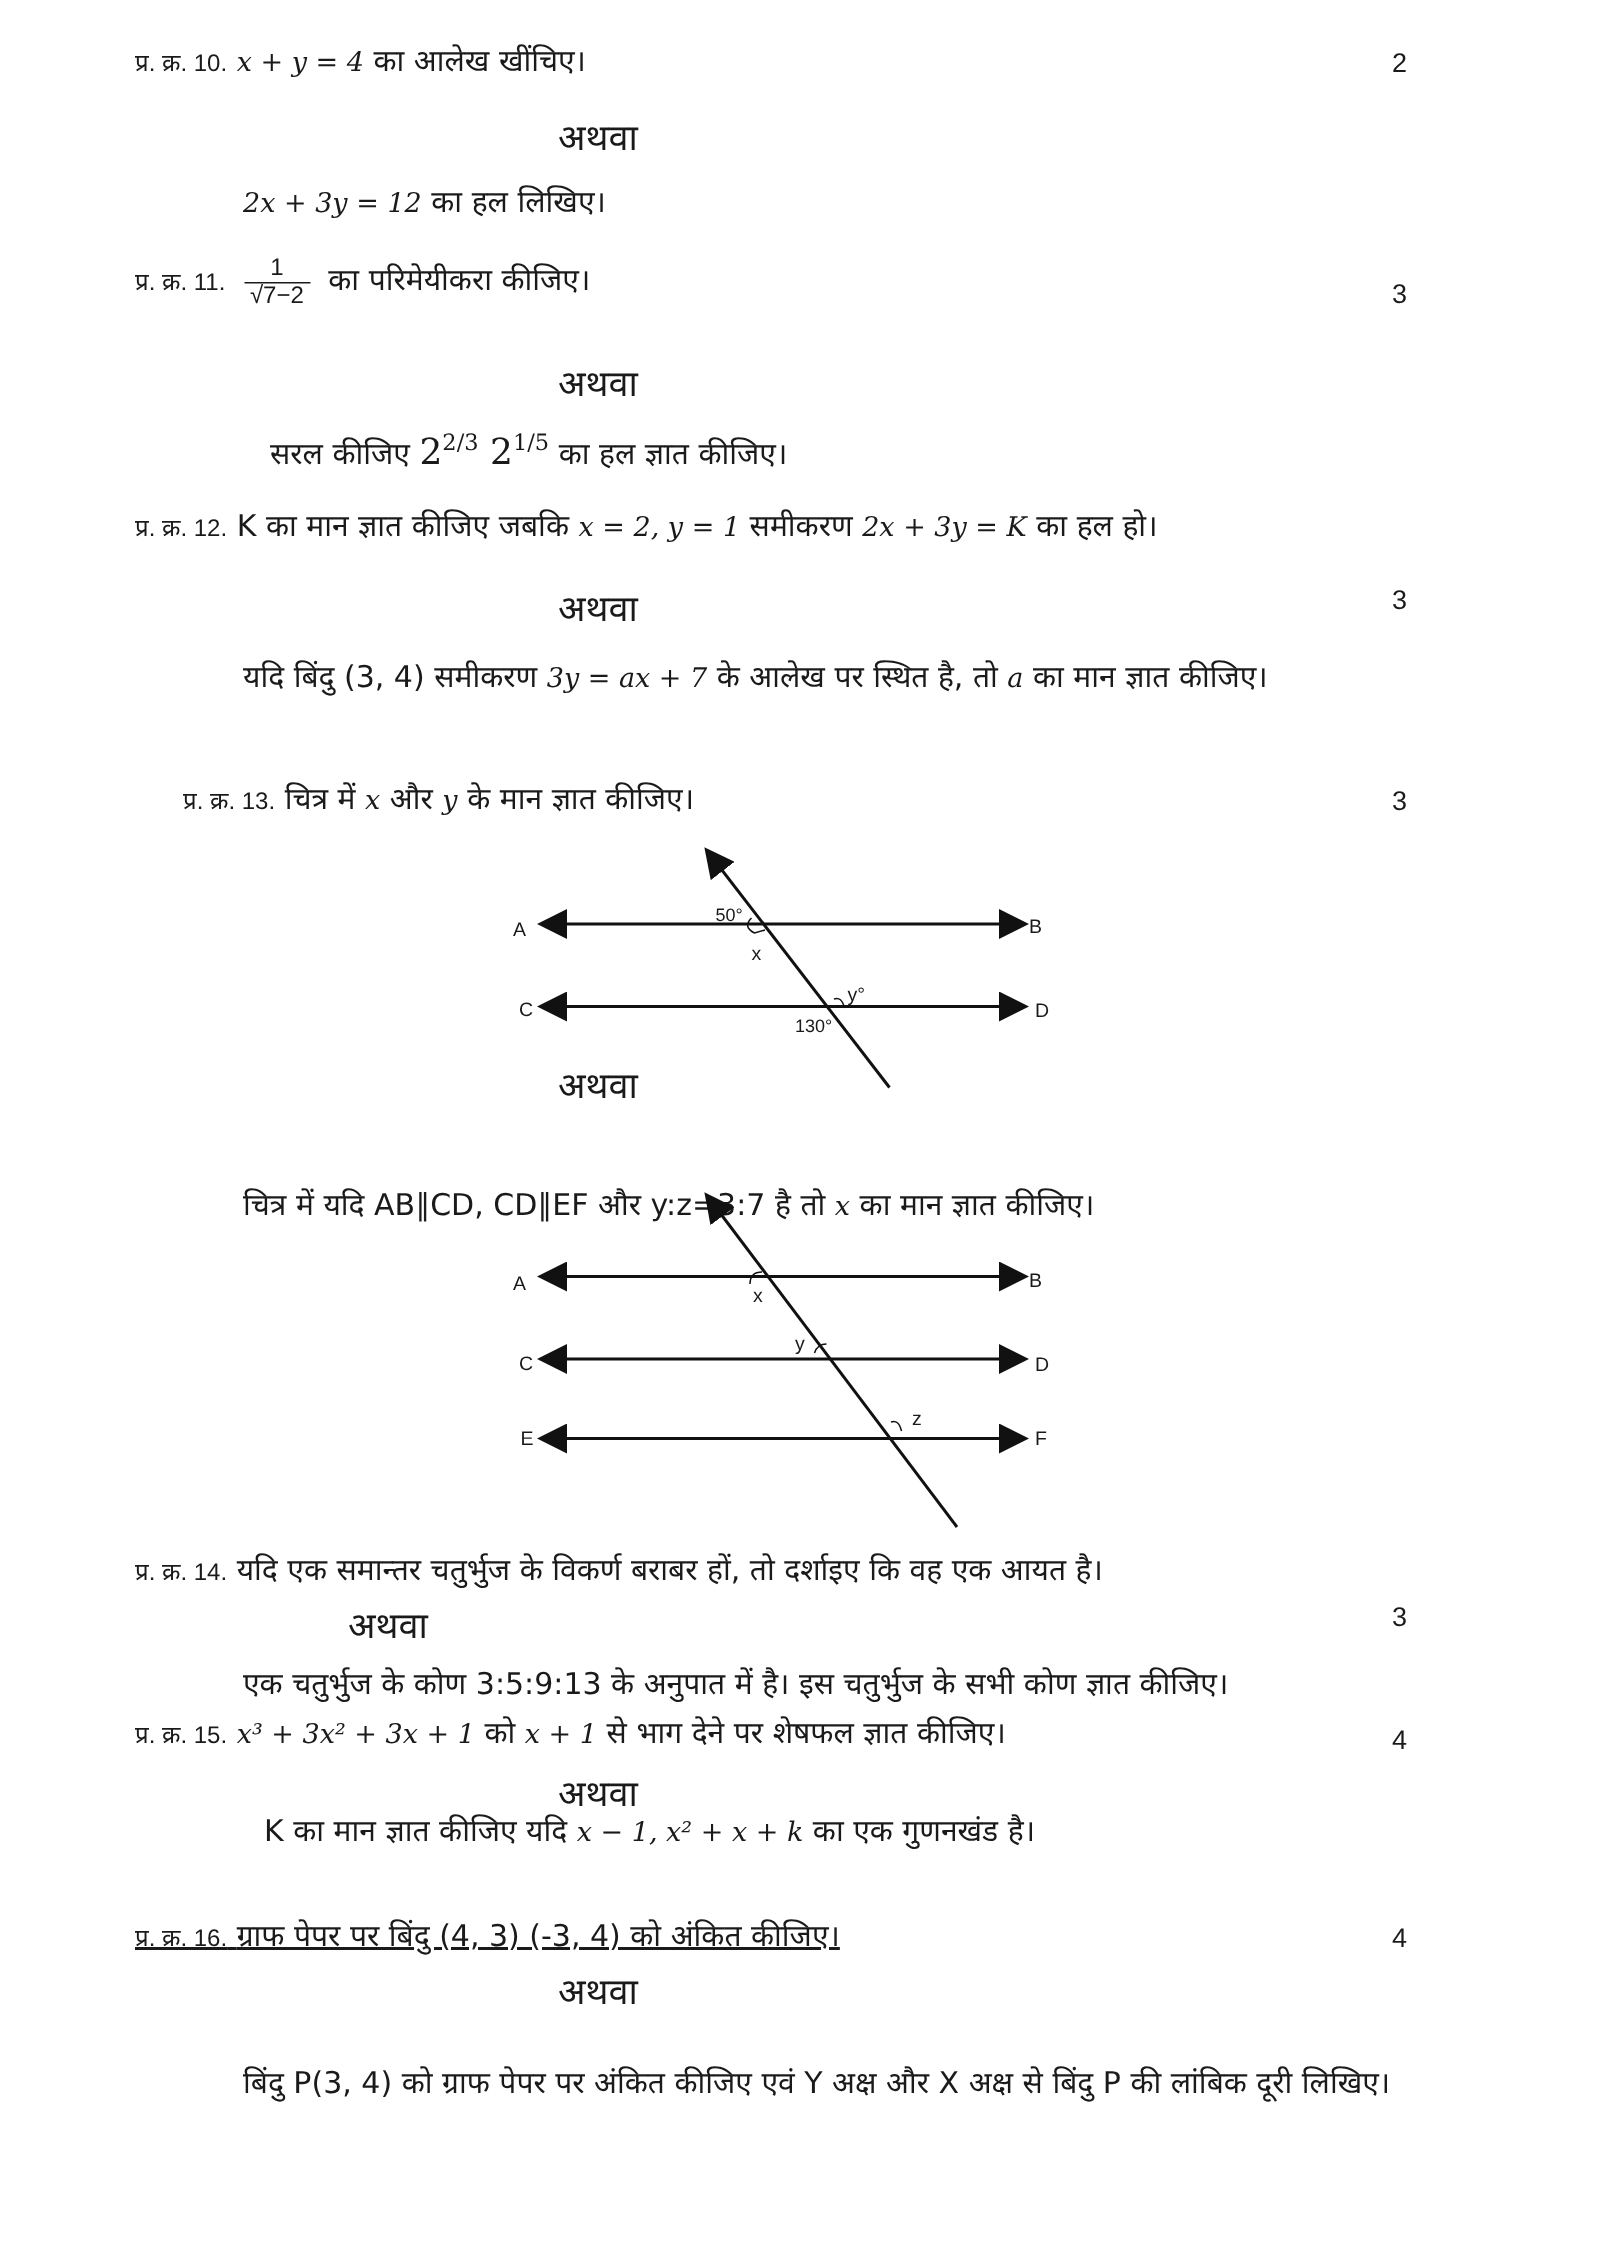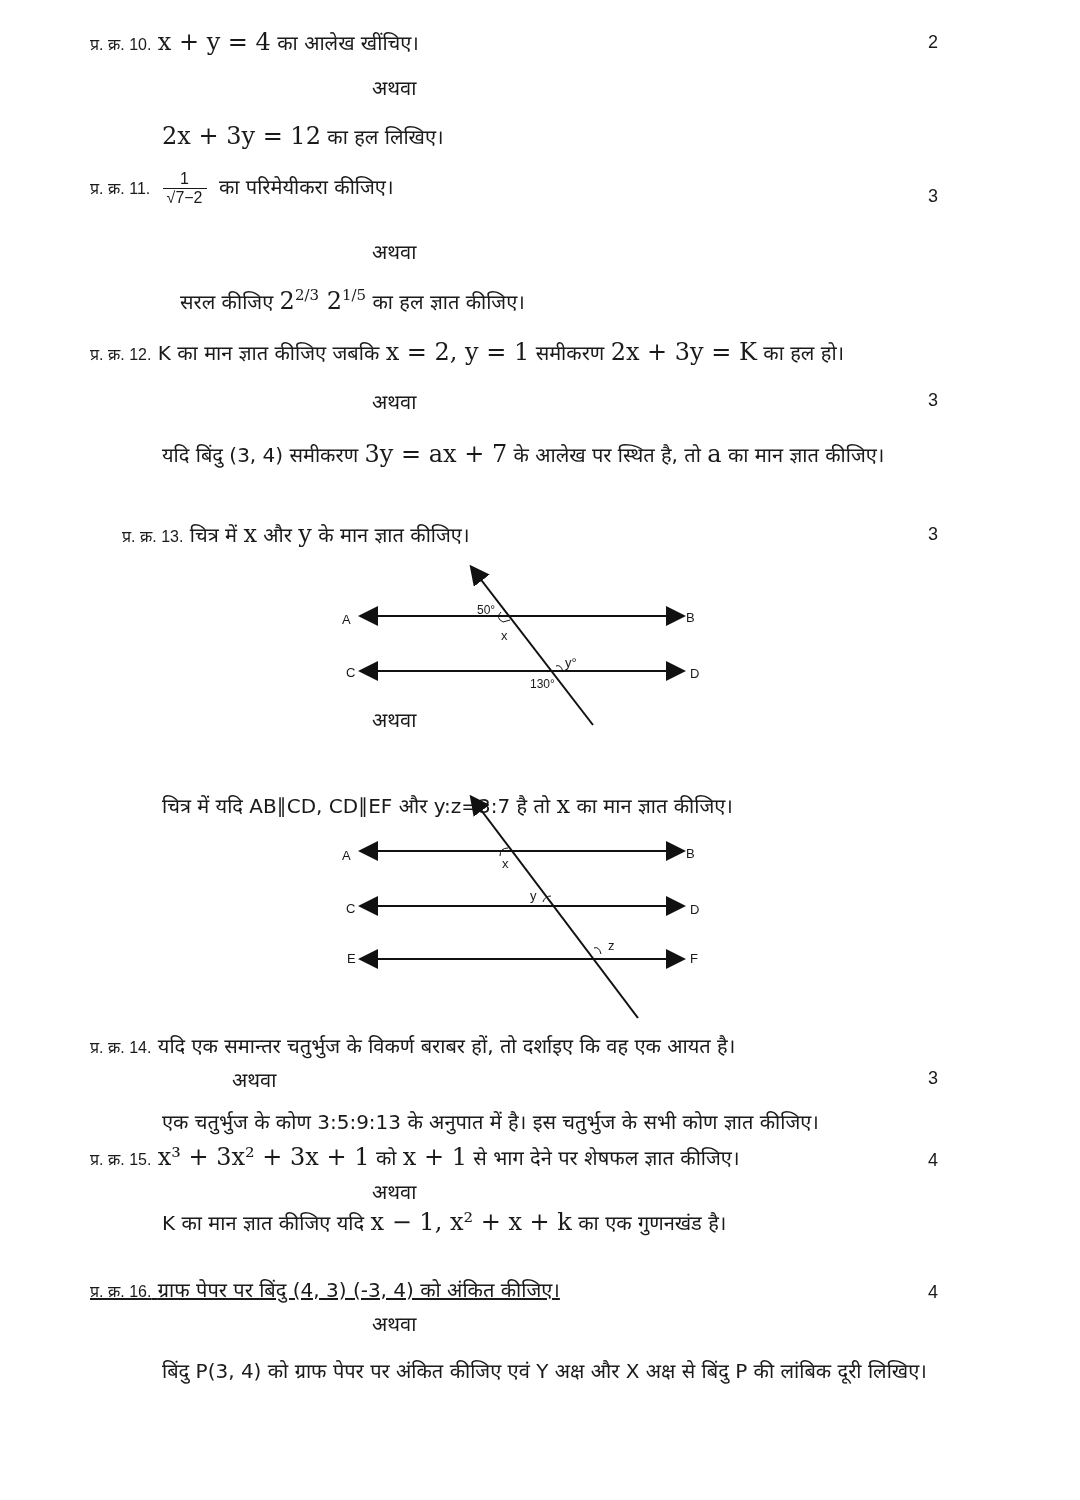--- a/index.html
+++ b/index.html
@@ -1,28 +1,28 @@
 <!DOCTYPE html>
 <html><head>
 <meta charset="utf-8">
 <style>
   html, body { margin: 0; padding: 0; background: #ffffff; }
   body { width: 1080px; height: 1500px; position: relative; overflow: hidden;
          font-family: "DejaVu Sans", "Liberation Sans", sans-serif; color: #1a1a1a; }
   .line { position: absolute; white-space: nowrap; font-size: 20px; line-height: 1.2; }
-  .math { font-family: "DejaVu Serif", "Liberation Serif", serif; font-size: 24px; }
+  .math { font-family: "DejaVu Serif", "Liberation Serif", serif; font-style: italic; font-size: 18px; }
   .num { font-family: "DejaVu Serif", "Liberation Serif", serif; font-size: 24px; }
   .marks { position: absolute; left: 928px; font-size: 18px; font-family: "Liberation Sans", sans-serif; }
-  .athva { position: absolute; font-size: 20px; }
+  .athva { position: absolute; font-size: 24px; }
   .qno { font-family: "Liberation Sans", sans-serif; font-size: 16px; }
   sup { font-size: 15px; }
   .frac { display: inline-block; vertical-align: middle; text-align: center; font-family: "Liberation Sans", sans-serif; font-size: 16px; line-height: 1.1; margin: 0 6px; }
   .frac .top { display: block; border-bottom: 1.5px solid #1a1a1a; padding: 0 4px; }
   .frac .bot { display: block; padding: 0 4px; }
-  .just { position: absolute; left: 162px; width: 838px; font-size: 20px; line-height: 1.5; text-align: justify; white-space: normal; }
+  .just { position: absolute; left: 162px; width: 838px; font-size: 20px; line-height: 1.5; text-align: justify; white-space: normal; margin-top: 17px; }
   svg.fig { position: absolute; }
   svg.fig text { font-family: "Liberation Sans", sans-serif; fill: #1a1a1a; }
 </style>
 </head>
 <body>
 
 <div class="line" style="left:90px;top:28px;">
   <span class="qno">प्र. क्र. 10.</span>
   <span class="math">x + y = 4</span>
   <span>का आलेख खींचिए।</span>
@@ -137,21 +137,21 @@
 
 <div class="line" style="left:90px;top:1143px;">
   <span class="qno">प्र. क्र. 15.</span>
   <span class="math">x³ + 3x² + 3x + 1</span>
   <span>को</span>
   <span class="math">x + 1</span>
   <span>से भाग देने पर शेषफल ज्ञात कीजिए।</span>
 </div>
 <div class="marks" style="top:1150px;">4</div>
 <div class="athva" style="left:372px;top:1178px;">अथवा</div>
-<div class="line" style="left:162px;top:1208px;">
+<div class="line" style="left:176px;top:1208px;">
   <span>K का मान ज्ञात कीजिए यदि</span>
   <span class="math">x − 1, x² + x + k</span>
   <span>का एक गुणनखंड है।</span>
 </div>
 
 <div class="line" style="left:90px;top:1278px;text-decoration:underline;">
   <span class="qno">प्र. क्र. 16.</span>
   <span>ग्राफ पेपर पर बिंदु (4, 3) (-3, 4) को अंकित कीजिए।</span>
 </div>
 <div class="marks" style="top:1282px;">4</div>

